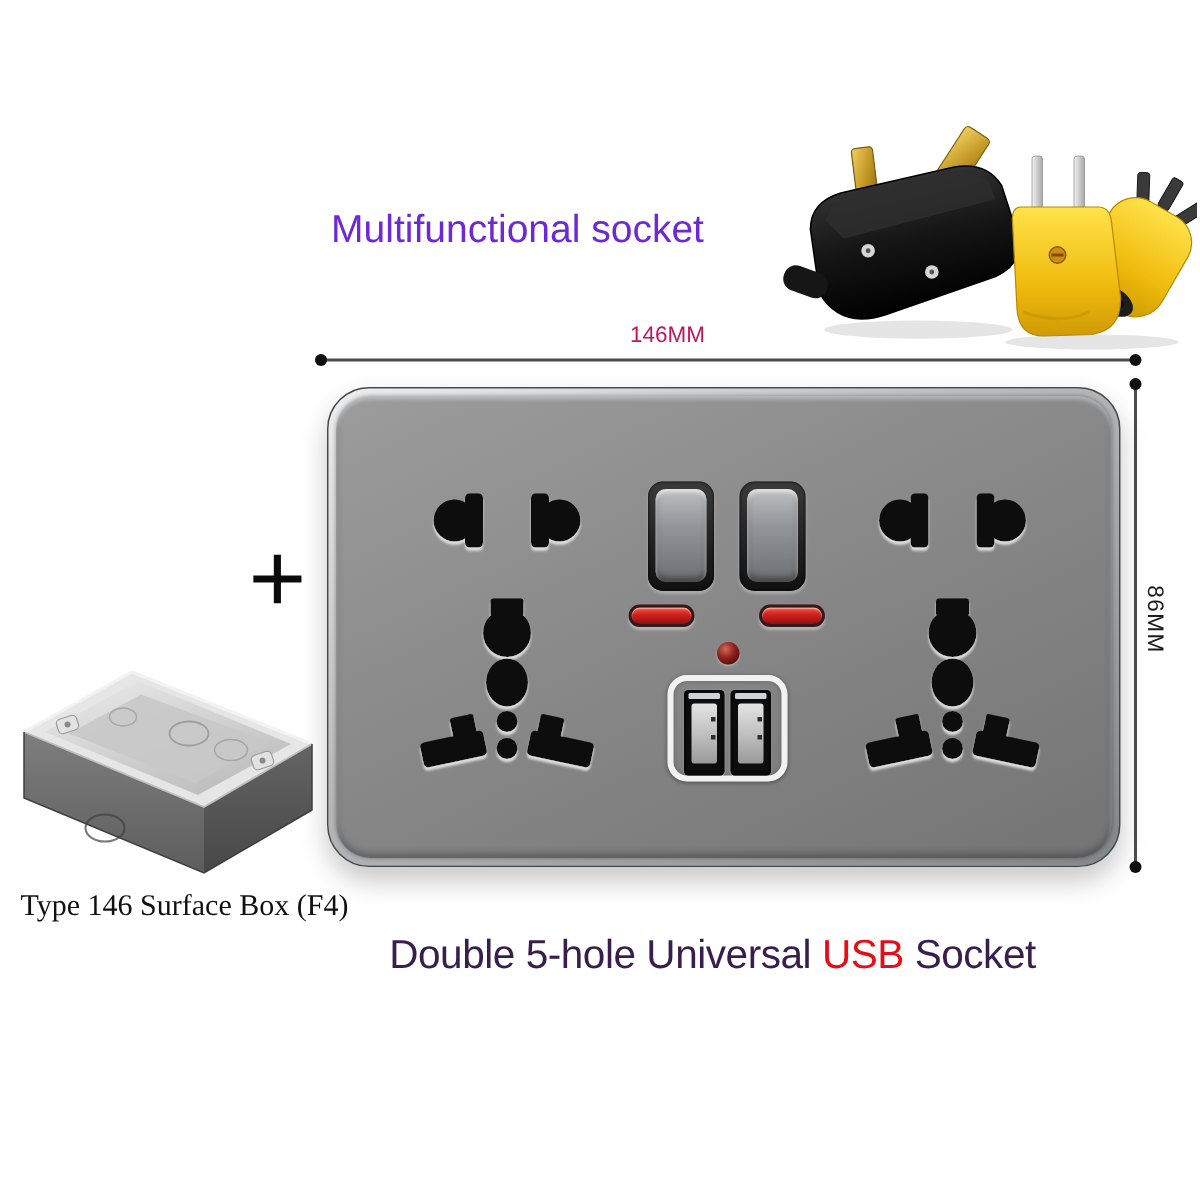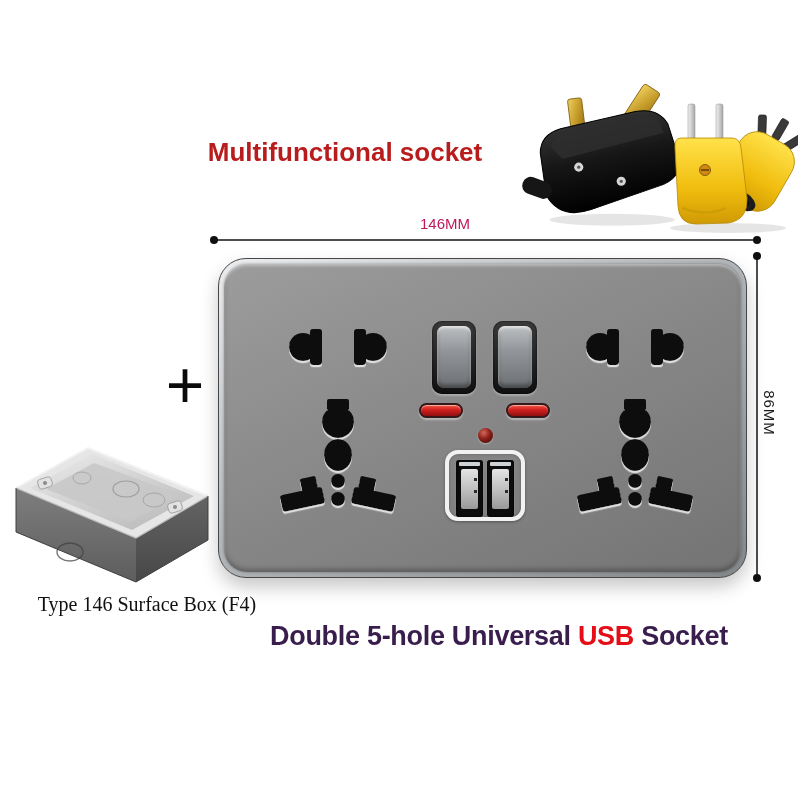--- a/index.html
+++ b/index.html
@@ -6,31 +6,31 @@
   html,body { background:#ffffff; }
   .stage {
     position:relative; width:800px; height:800px; background:#ffffff; overflow:hidden;
     font-family:"Liberation Sans","DejaVu Sans",sans-serif;
   }
   .abs { position:absolute; }
 
   
   .product-title {
     left:345px; top:137px; transform:translateX(-50%);
-    font-size:26px; font-weight:bold; color:#b91c1c; white-space:nowrap;
+    font-size:26px; font-weight:normal; color:#6d28d9; white-space:nowrap;
   }
   .footer-title {
     left:475px; top:621px; transform:translateX(-50%);
-    font-size:27px; font-weight:bold; color:#381d4d; white-space:nowrap; letter-spacing:-0.3px;margin-left:24px;
+    font-size:27px; font-weight:normal; color:#381d4d; white-space:nowrap; letter-spacing:-0.3px;
   }
   .footer-title .hl { color:#e50d16; }
   .box-caption {
     left:123px; top:593px; transform:translateX(-50%);
     font-family:"Liberation Serif","DejaVu Serif",serif;
-    font-size:20px; color:#101010; white-space:nowrap;margin-left:24px;
+    font-size:20px; color:#101010; white-space:nowrap;
   }
 
   
   .dim-label-w { left:445px; top:215px; transform:translateX(-50%); font-size:15px; color:#be185d; }
   .dim-label-h {
     left:761px; top:413px; transform:translateY(-50%);
     writing-mode:vertical-rl; font-size:15px; color:#1b1b1b; letter-spacing:1px;
   }
   .dim-line-h { left:213px; top:239px; width:545px; height:2px; background:#4d4d4d; }
   .dim-line-v { left:756px; top:256px; width:2px; height:322px; background:#4d4d4d; }

